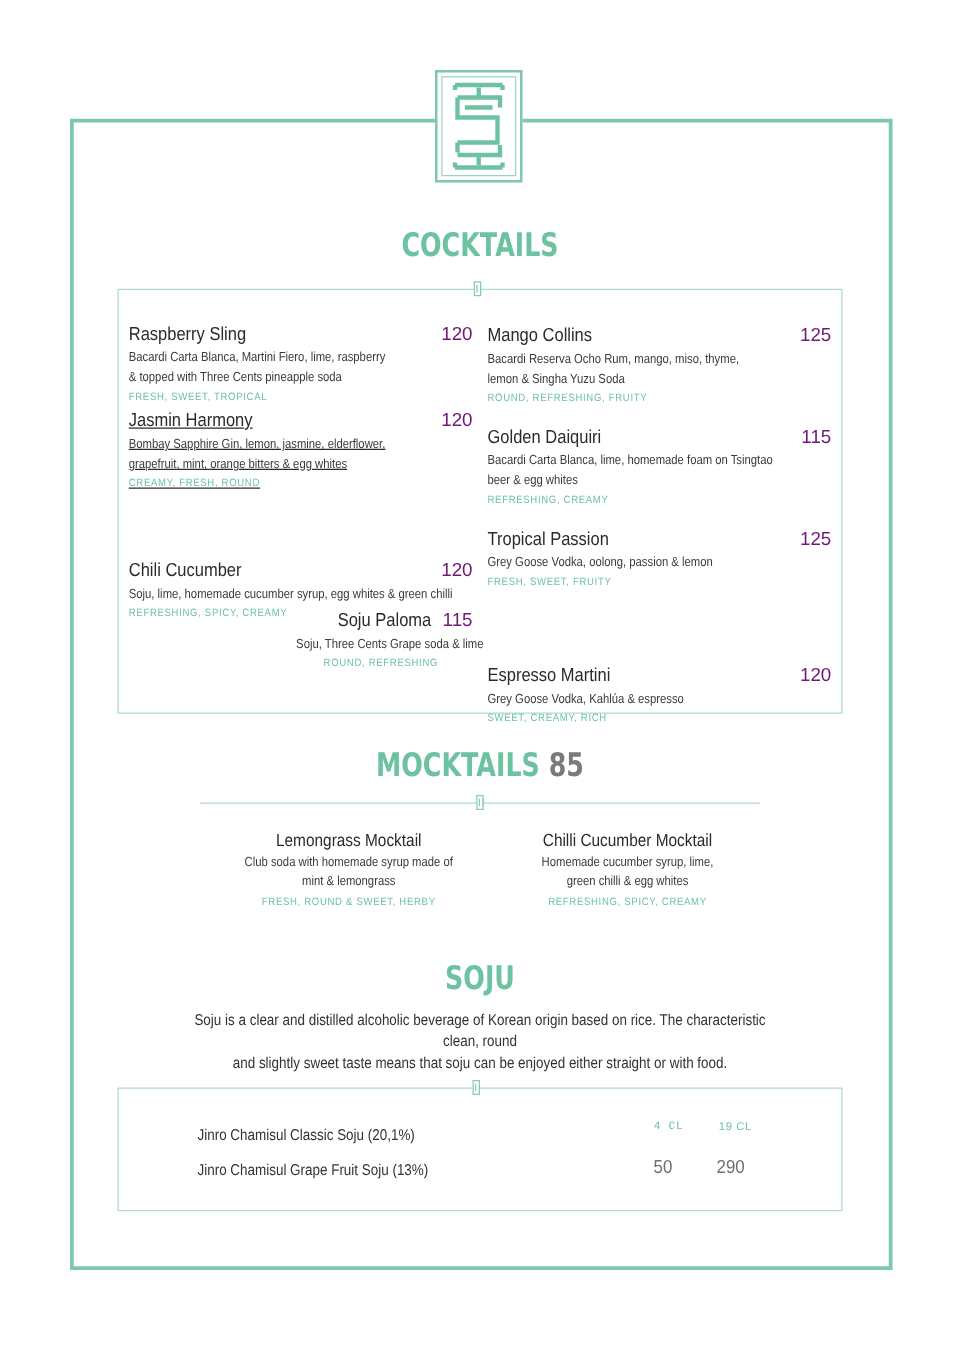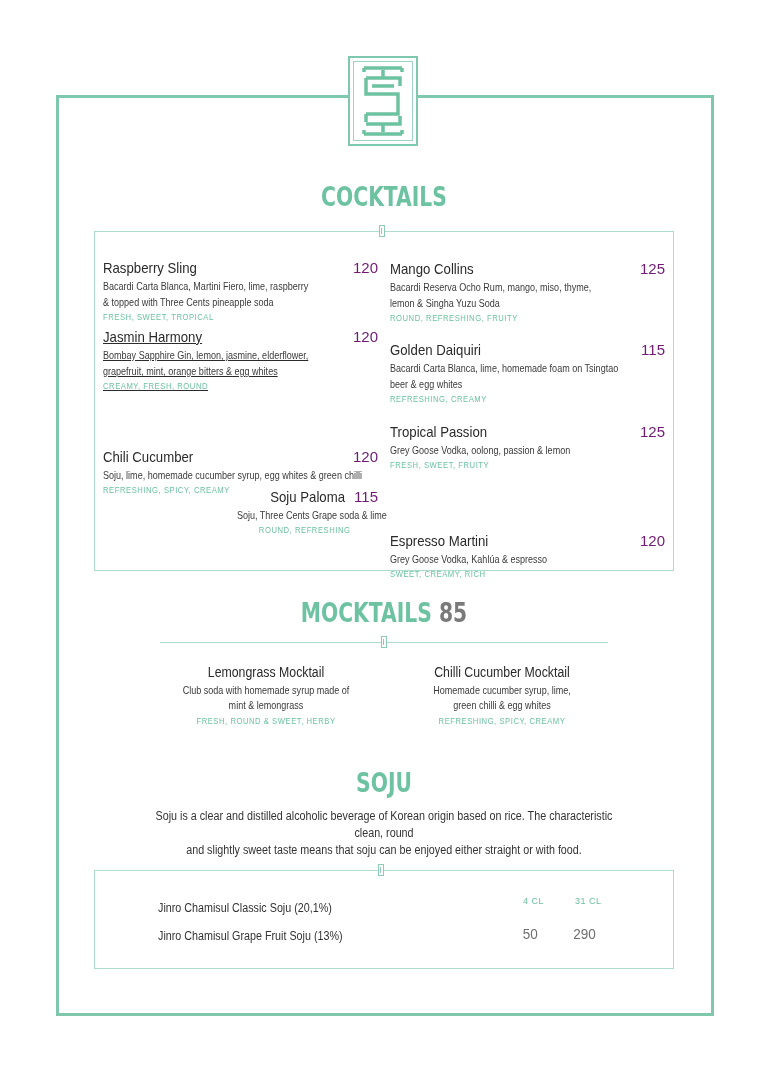--- a/index.html
+++ b/index.html
@@ -102,21 +102,21 @@
   <div class="desc">Grey Goose Vodka, Kahlúa &amp; espresso</div>
   <div class="tags">SWEET, CREAMY, RICH</div>
 </div>
 
 <div class="sec-title" style="top:598px; font-size:26px;">
   <span>MOCKTAILS</span> <span class="gray">85</span>
 </div>
 <div class="hline" style="left:160px; top:642px; width:448px;"></div>
 <div class="knot" style="left:381px; top:636px;"></div>
 
-<div class="mock" style="left:146px; top:664px;">
+<div class="mock" style="left:159px; top:664px;">
   <div class="name">Lemongrass Mocktail</div>
   <div class="desc"><span>Club soda with homemade syrup made of</span><br><span>mint &amp; lemongrass</span></div>
   <div class="tags">FRESH, ROUND &amp; SWEET, HERBY</div>
 </div>
 <div class="mock" style="left:382px; top:664px;">
   <div class="name">Chilli Cucumber Mocktail</div>
   <div class="desc"><span>Homemade cucumber syrup, lime,</span><br><span>green chilli &amp; egg whites</span></div>
   <div class="tags">REFRESHING, SPICY, CREAMY</div>
 </div>
 
@@ -124,16 +124,16 @@
 <div class="soju-intro">
   <span>Soju is a clear and distilled alcoholic beverage of Korean origin based on rice. The characteristic clean, round</span><br><span>and slightly sweet taste means that soju can be enjoyed either straight or with food.</span>
 </div>
 
 <div class="box" style="left:94px; top:870px; width:580px; height:99px;"></div>
 <div class="knot" style="left:378px; top:864px;"></div>
 
 <div class="soju-row" style="top:901px;">Jinro Chamisul Classic Soju (20,1%)</div>
 <div class="soju-row" style="top:929px;">Jinro Chamisul Grape Fruit Soju (13%)</div>
 
-<div class="col-h" style="left:523px; top:896px;">4 CL</div>
-<div class="col-h" style="left:575px; top:896px;">31 CL</div>
+<div class="col-h" style="left:523px; top:896px;font-family:Liberation Mono, monospace;">4 CL</div>
+<div class="col-h" style="left:575px; top:896px;">19 CL</div>
 <div class="col-v" style="left:522px; top:925px;">50</div>
 <div class="col-v" style="left:572px; top:925px;">290</div>
 
 </body></html>

